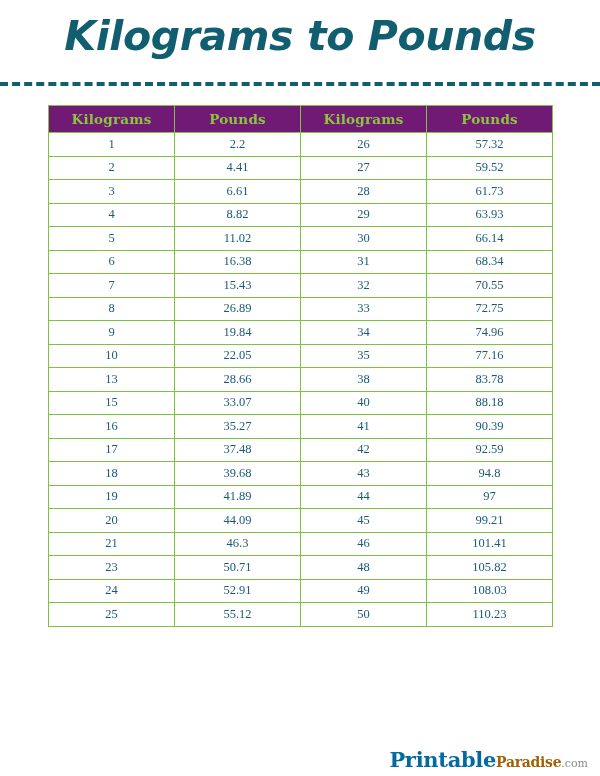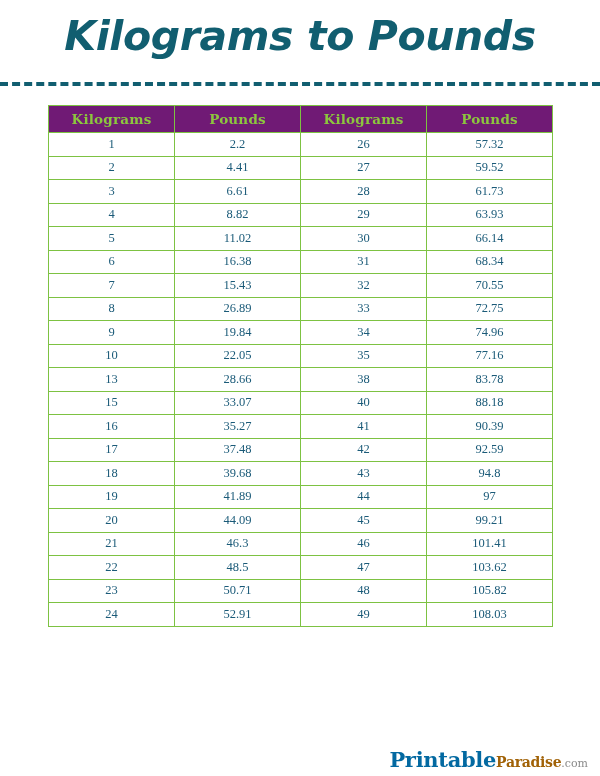--- a/index.html
+++ b/index.html
@@ -254,37 +254,37 @@
             <td>45</td>
             <td>99.21</td>
           </tr>
           <tr>
             <td>21</td>
             <td>46.3</td>
             <td>46</td>
             <td>101.41</td>
           </tr>
           <tr>
-            <td>22</td>
-            <td>48.5</td>
-            <td>47</td>
-            <td>103.62</td>
-          </tr>
-          <tr>
             <td>23</td>
             <td>50.71</td>
             <td>48</td>
             <td>105.82</td>
           </tr>
           <tr>
             <td>24</td>
             <td>52.91</td>
             <td>49</td>
             <td>108.03</td>
           </tr>
+          <tr>
+            <td>25</td>
+            <td>55.12</td>
+            <td>50</td>
+            <td>110.23</td>
+          </tr>
         </tbody>
     </table>
   </div>
 
   <div class="footer-logo">
     <span class="logo-printable">Printable</span><span class="logo-paradise">Paradise</span><span class="logo-com">.com</span>
   </div>
 
 </div>
 

